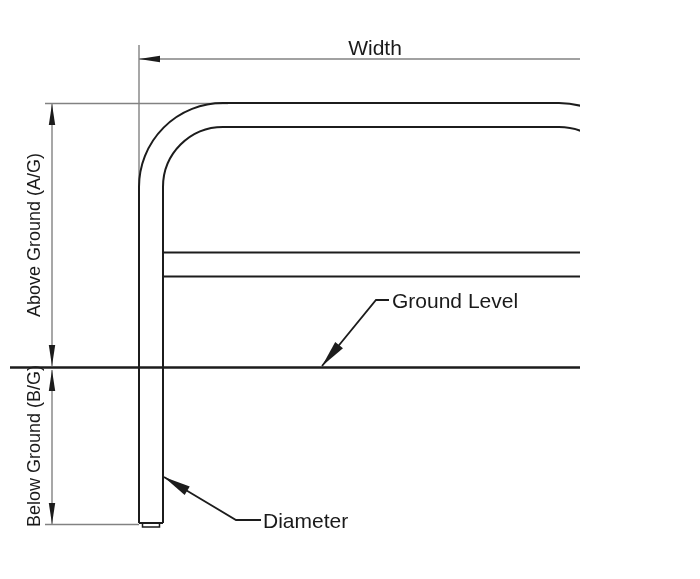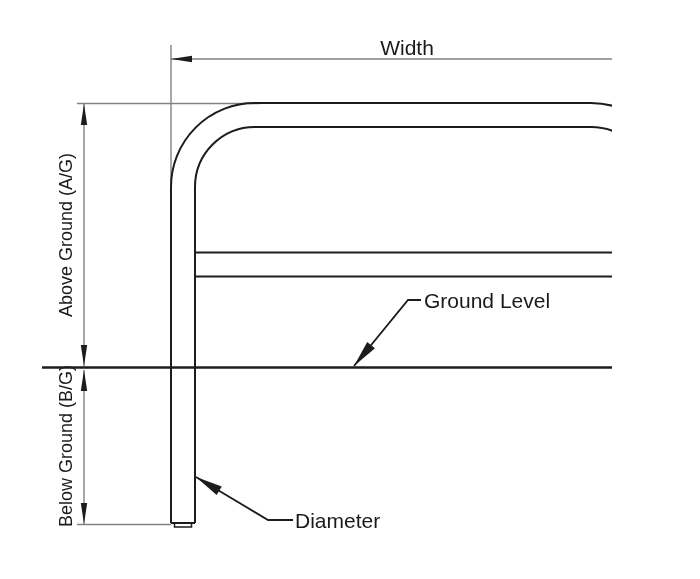--- a/index.html
+++ b/index.html
@@ -7,21 +7,20 @@
     padding: 0;
     background: var(--background, #ffffff);
   }
   .stage {
     position: relative;
     width: 580px;
     height: 579px;
     background: var(--background, #ffffff);
     overflow: hidden;
     font-family: "Liberation Sans", sans-serif;
-    margin-left: 32px;
   }
   svg { display: block; }
   .stroke-draw   { stroke: var(--drawing_line, #1c1c1c); fill: none; }
   .stroke-dim    { stroke: var(--dimension_line, #828282); fill: none; }
   .fill-arrow    { fill: var(--drawing_line, #1c1c1c); stroke: none; }
   text {
     fill: var(--text, #1a1a1a);
     font-family: "Liberation Sans", sans-serif;
   }
   .lbl      { font-size: 21px; }

